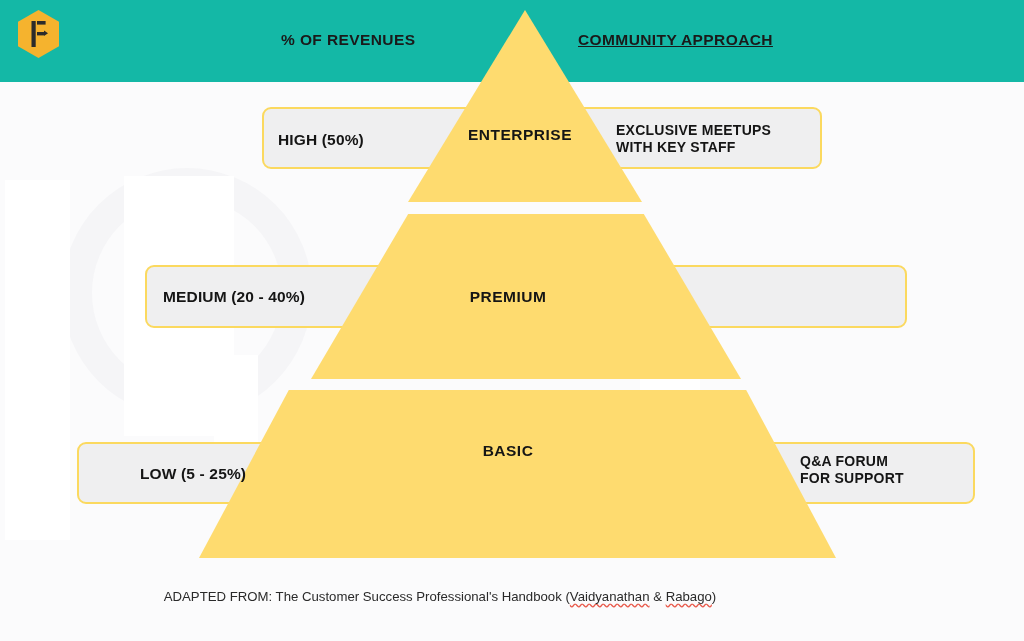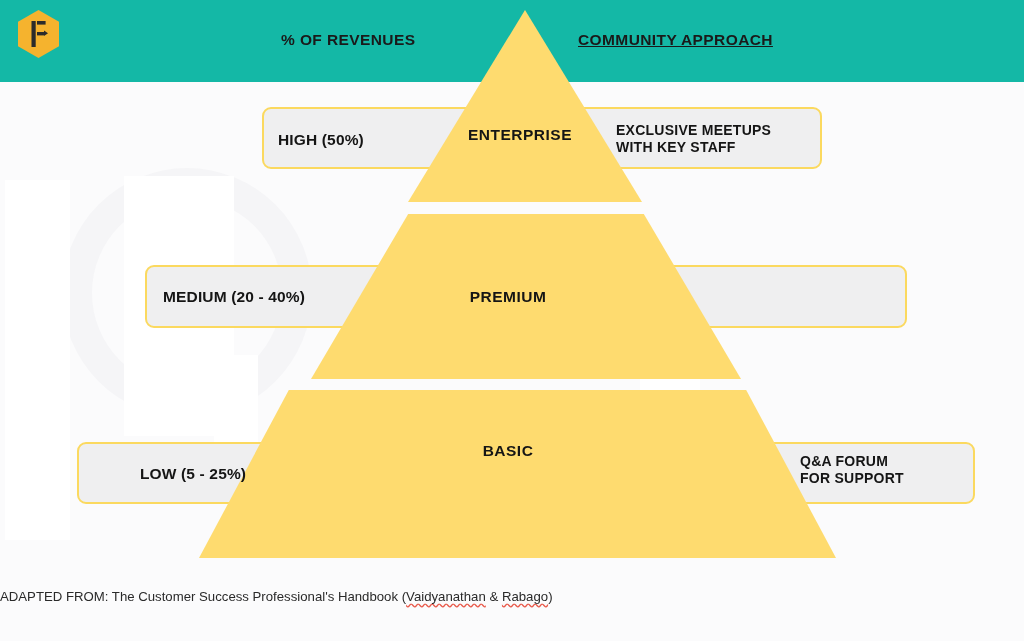--- a/index.html
+++ b/index.html
@@ -177,21 +177,21 @@
   #rev-3 { left: 92px; top: 465px; margin-left: 48px; }
   #name-3 { left: 408px; top: 442px; width: 200px; }
   #appr-3 { left: 800px; top: 453px; width: 134px; }
 
   
   .footer {
     position: absolute;
     left: 0;
     top: 589px;
     width: 880px;
-    text-align: left;
+    text-align: center;
     font-size: 13.2px;
     color: #2a2a2a;
     z-index: 5;
   }
   .misspelled {
     text-decoration: underline wavy #e8594a;
     text-decoration-skip-ink: none;
     text-underline-offset: 2px;
   }
 </style>

